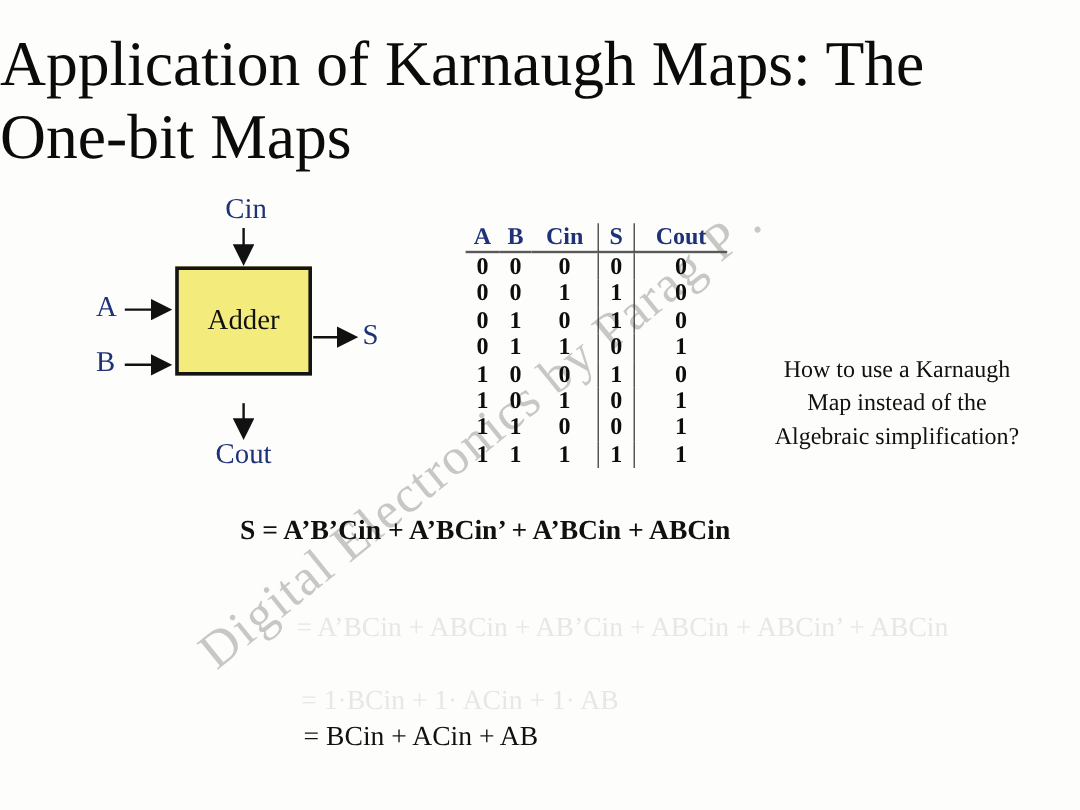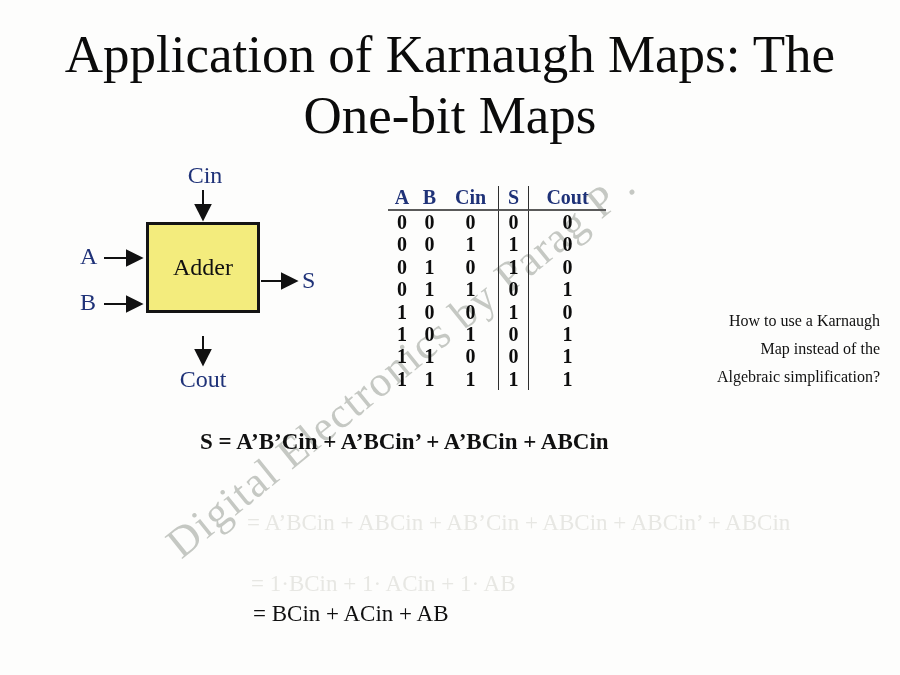--- a/index.html
+++ b/index.html
@@ -17,21 +17,21 @@
     position:absolute;left:172px;top:524px;
     font-size:43px;letter-spacing:1.5px;white-space:nowrap;
     color:var(--watermark,#c5c8c3);
     transform:rotate(-39deg);transform-origin:0 50%;
     z-index:0;
   }
 
   
   .title{
     position:absolute;top:24px;left:0;width:900px;
-    text-align:center;font-size:53px;line-height:61px;color:#0b0b0b;
+    text-align:left;font-size:53px;line-height:61px;color:#0b0b0b;
   }
 
   
   .arrow-layer{position:absolute;inset:0;width:900px;height:675px;pointer-events:none;}
   .adder-box{
     position:absolute;left:146px;top:222px;width:114px;height:91px;
     box-sizing:border-box;
     background:var(--box-fill,#f3ec7d);
     border:3px solid #141414;
     display:flex;align-items:center;justify-content:center;
@@ -47,22 +47,22 @@
   
   .truth-table{position:absolute;left:388px;top:186px;}
   .tt-grid{display:grid;grid-template-columns:28px 27px 55px 31px 77px;}
   .tt-grid div{box-sizing:border-box;text-align:center;font-weight:bold;font-size:20px;}
   .tt-h{height:25px;line-height:23px;color:var(--label-blue,#1f3278);border-bottom:2px solid #5a5a5a;}
   .tt-c{height:22.4px;line-height:22.4px;color:#0d0d0d;}
   .vl{border-left:1px solid #2e2e2e;border-right:1px solid #2e2e2e;}
 
   
   .question{
-    position:absolute;left:615px;top:307px;width:265px;
-    text-align:right;font-size:16px;line-height:28px;color:#111;
+    position:absolute;left:615px;top:294px;width:265px;
+    text-align:center;font-size:20px;line-height:28px;color:#111;
   }
 
   
   .eq{position:absolute;font-size:23px;color:#101010;white-space:nowrap;}
   .eq.s{left:200px;top:429px;font-weight:bold;}
   .eq.cout{left:198px;top:469px;}
   .eq.faded{color:var(--faded,#e7e7e3);}
   .eq.d0{left:247px;top:510px;}
   .eq.d1{left:251px;top:541px;}
   .eq.d2{left:251px;top:571px;}

